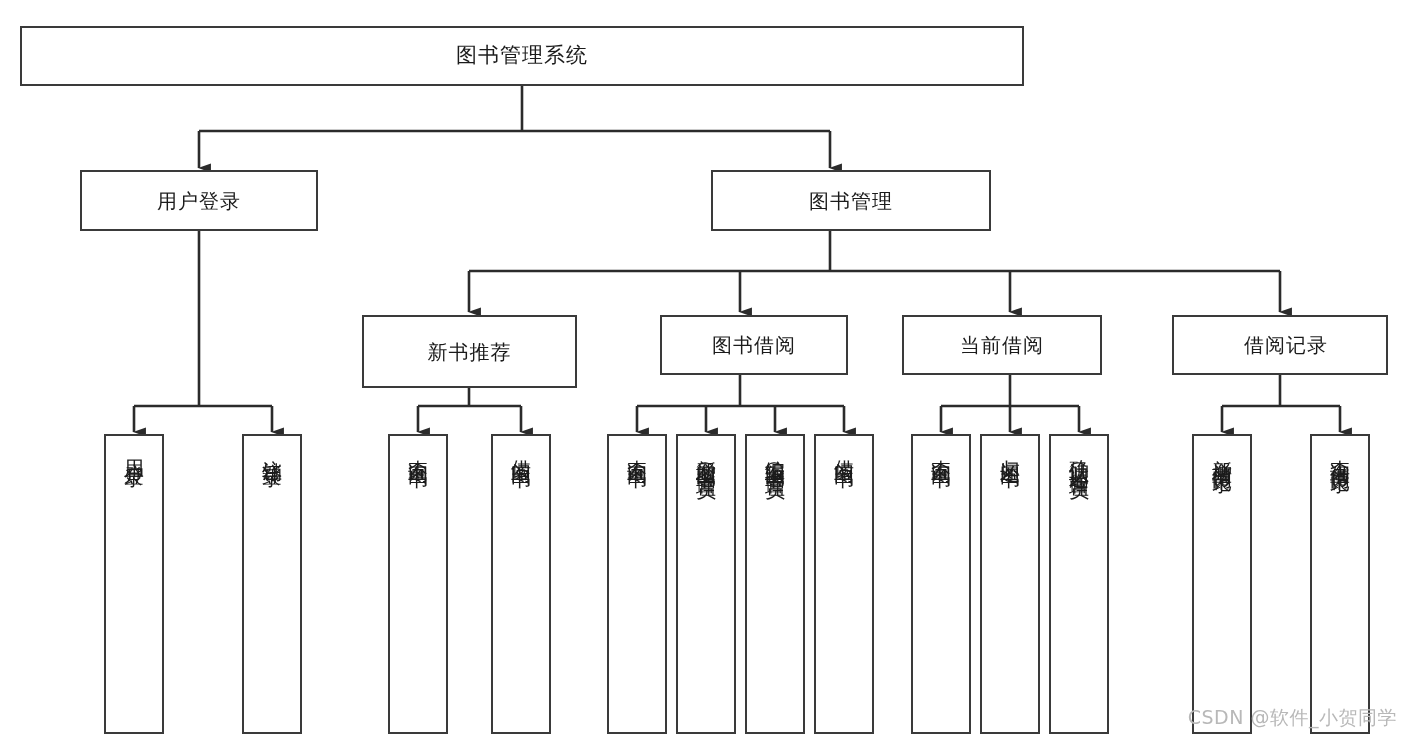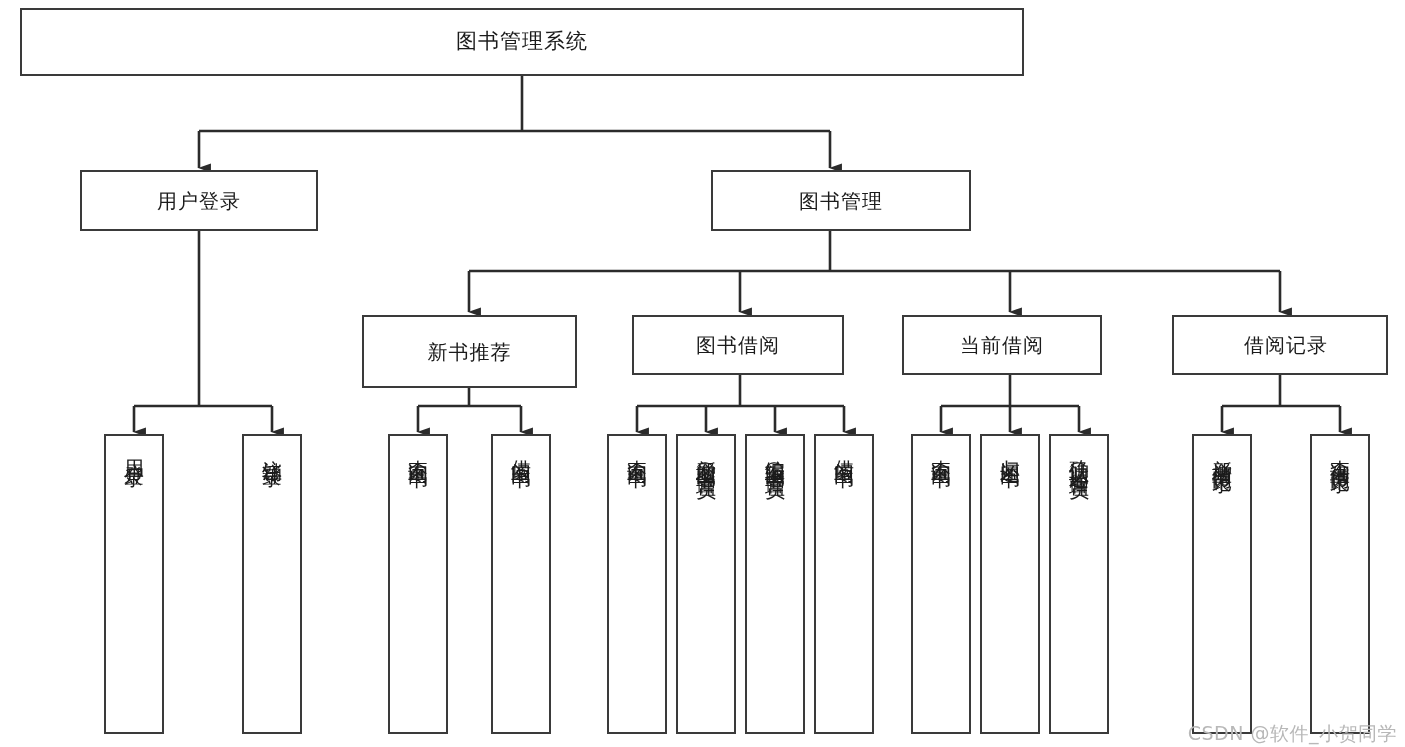--- a/index.html
+++ b/index.html
@@ -60,21 +60,21 @@
     text-orientation: upright;
     font-size: 20px;
     line-height: 1.35;
     letter-spacing: 3px;
     white-space: nowrap;
     text-align: start;
   }
   .watermark {
     position: absolute;
     right: 8px;
-    bottom: 0;
+    bottom: 16px;
     font-size: 19px;
     color: #b8b8b8;
     letter-spacing: 0.5px;
     user-select: none;
     white-space: nowrap;
   }
 </style>
 </head>
 <body>
 
@@ -125,35 +125,35 @@
       <path d="M 1010 406 L 1010 432" marker-end="url(#arrow)"></path>
       <path d="M 1079 406 L 1079 432" marker-end="url(#arrow)"></path>
 
       <path d="M 1280 375 L 1280 406"></path>
       <path d="M 1222 406 L 1340 406"></path>
       <path d="M 1222 406 L 1222 432" marker-end="url(#arrow)"></path>
       <path d="M 1340 406 L 1340 432" marker-end="url(#arrow)"></path>
     </g>
   </svg>
 
-  <div class="node root" style="left:20px; top:8px; width:1004px; height:68px;">
+  <div class="node root" style="left:20px; top:26px; width:1004px; height:60px;">
     <span class="node-label">图书管理系统</span>
   </div>
 
   <div class="node level1" style="left:80px; top:170px; width:238px; height:61px;">
     <span class="node-label">用户登录</span>
   </div>
-  <div class="node level1" style="left:711px; top:170px; width:260px; height:61px;">
+  <div class="node level1" style="left:711px; top:170px; width:280px; height:61px;">
     <span class="node-label">图书管理</span>
   </div>
 
   <div class="node level2" style="left:362px; top:315px; width:215px; height:73px;">
     <span class="node-label">新书推荐</span>
   </div>
-  <div class="node level2" style="left:632px; top:315px; width:212px; height:60px;">
+  <div class="node level2" style="left:660px; top:315px; width:188px; height:60px;">
     <span class="node-label">图书借阅</span>
   </div>
   <div class="node level2" style="left:902px; top:315px; width:200px; height:60px;">
     <span class="node-label">当前借阅</span>
   </div>
   <div class="node level2" style="left:1172px; top:315px; width:216px; height:60px;padding-left:12px;">
     <span class="node-label">借阅记录</span>
   </div>
 
   <div class="node leaf" style="left:104px; top:434px; width:60px; height:300px;">

